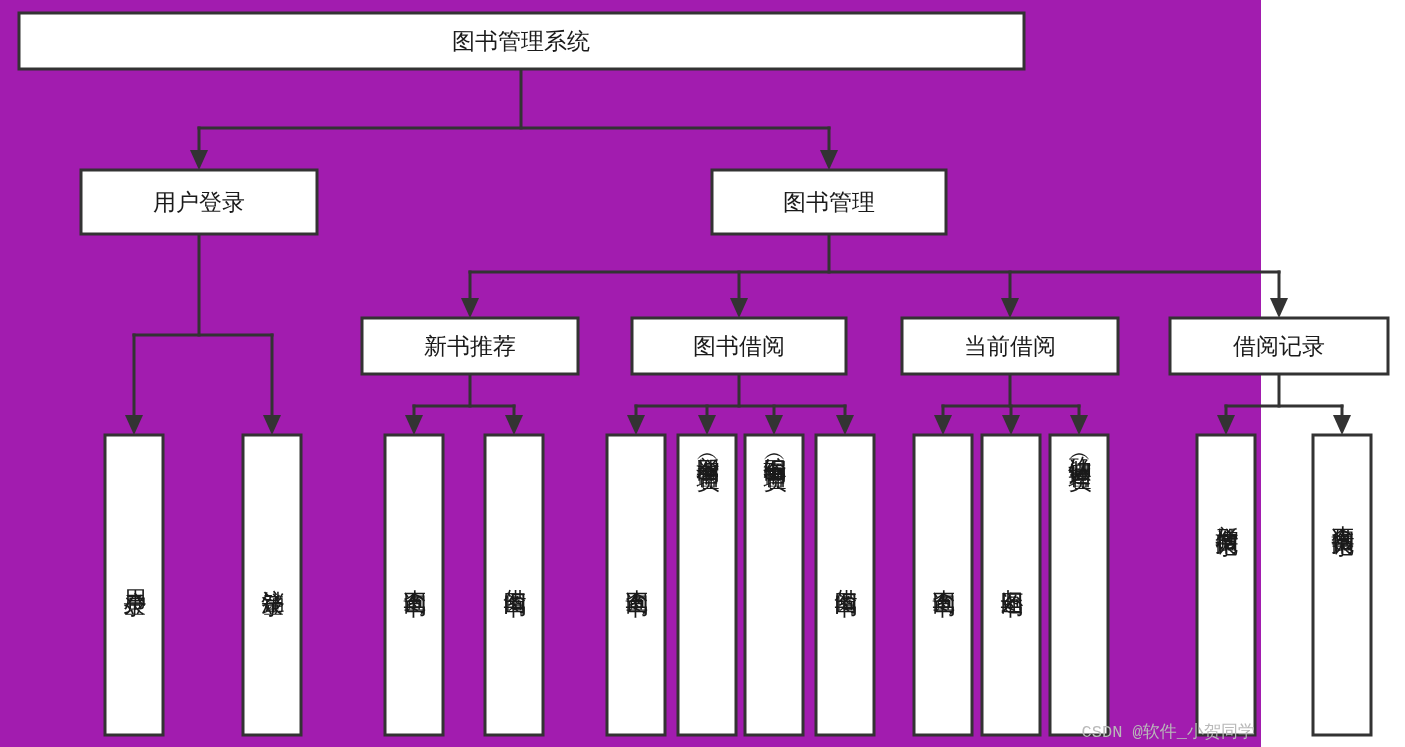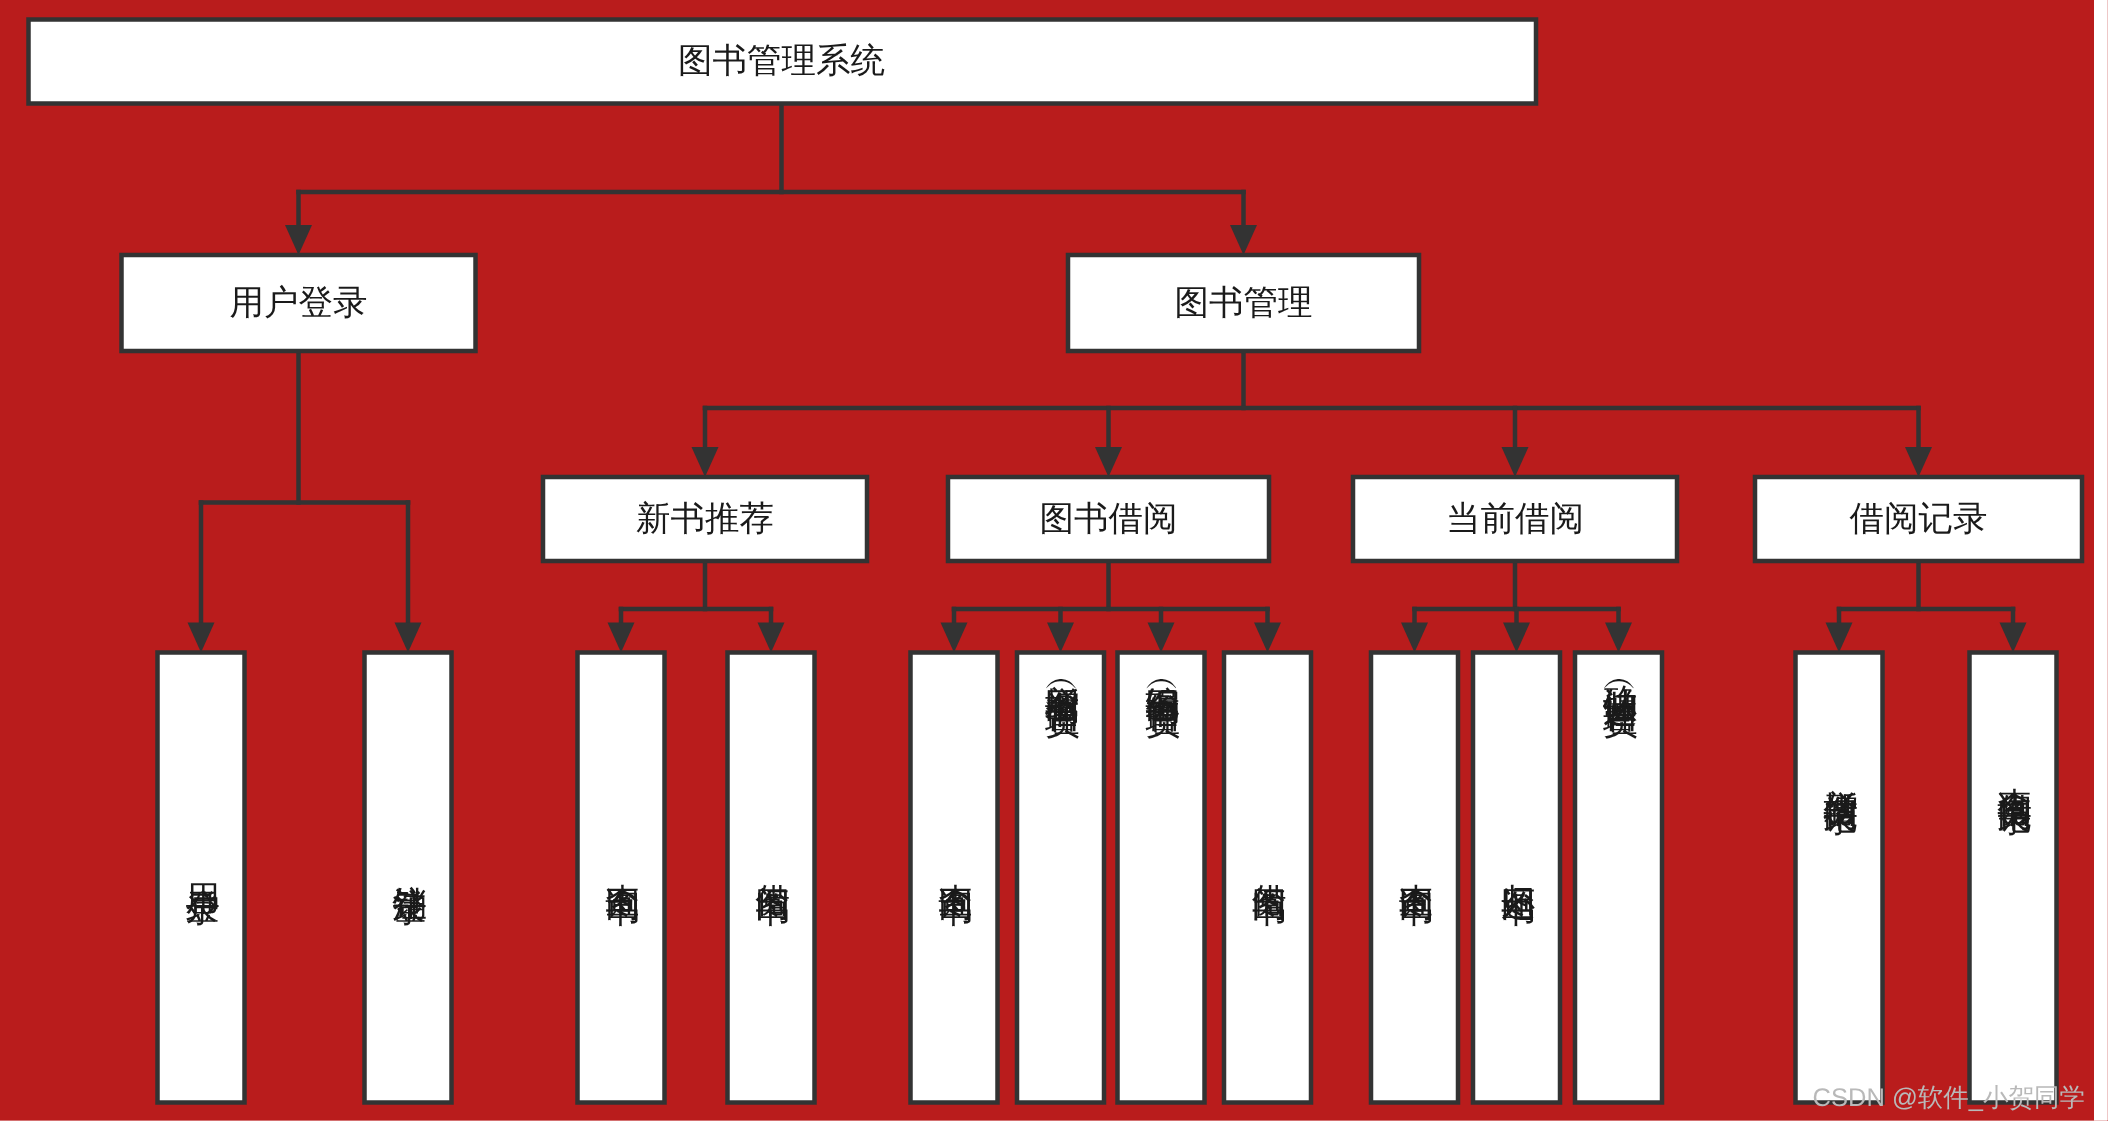--- a/index.html
+++ b/index.html
@@ -1,36 +1,36 @@
 <!DOCTYPE html>
 <html><head>
 <meta charset="utf-8">
 <title>图书管理系统 功能结构图</title>
 <style>
   html,body{margin:0;padding:0;background:#ffffff;}
   body{
     font-family:"DejaVu Sans","Liberation Sans",sans-serif;
     width:1405px;height:747px;overflow:hidden;
   }
-  #diagram-root{position:relative;width:1396px;height:747px;background:#b91c1c;}
+  #diagram-root{position:relative;width:1261px;height:747px;background:#a21caf;}
   svg.diagram{display:block;width:1405px;height:747px;}
   .node-box{fill:#ffffff;stroke:#333333;stroke-width:3;}
   .connector{stroke:#333333;stroke-width:3;fill:none;stroke-linecap:square;}
   .arrow-head{fill:#333333;stroke:none;}
   .node-label{
     font-family:"DejaVu Sans","Liberation Sans",sans-serif;
     fill:#1a1a1a;
     text-anchor:middle;
     dominant-baseline:middle;
   }
   .label-h{font-size:23px;}
   .label-v{font-size:23px;writing-mode:vertical-rl;letter-spacing:2px;}
   .watermark{
     position:absolute;right:6px;bottom:4px;
-    font-family:Liberation Sans, sans-serif;
+    font-family:Liberation Mono, monospace;
     font-size:17px;color:#b9b9b9;white-space:nowrap;
     pointer-events:none;user-select:none;
   }
 </style>
 </head>
 <body>
 
 <div id="diagram-root">
 
   <svg class="diagram" viewBox="0 0 1405 747" xmlns="http://www.w3.org/2000/svg">

